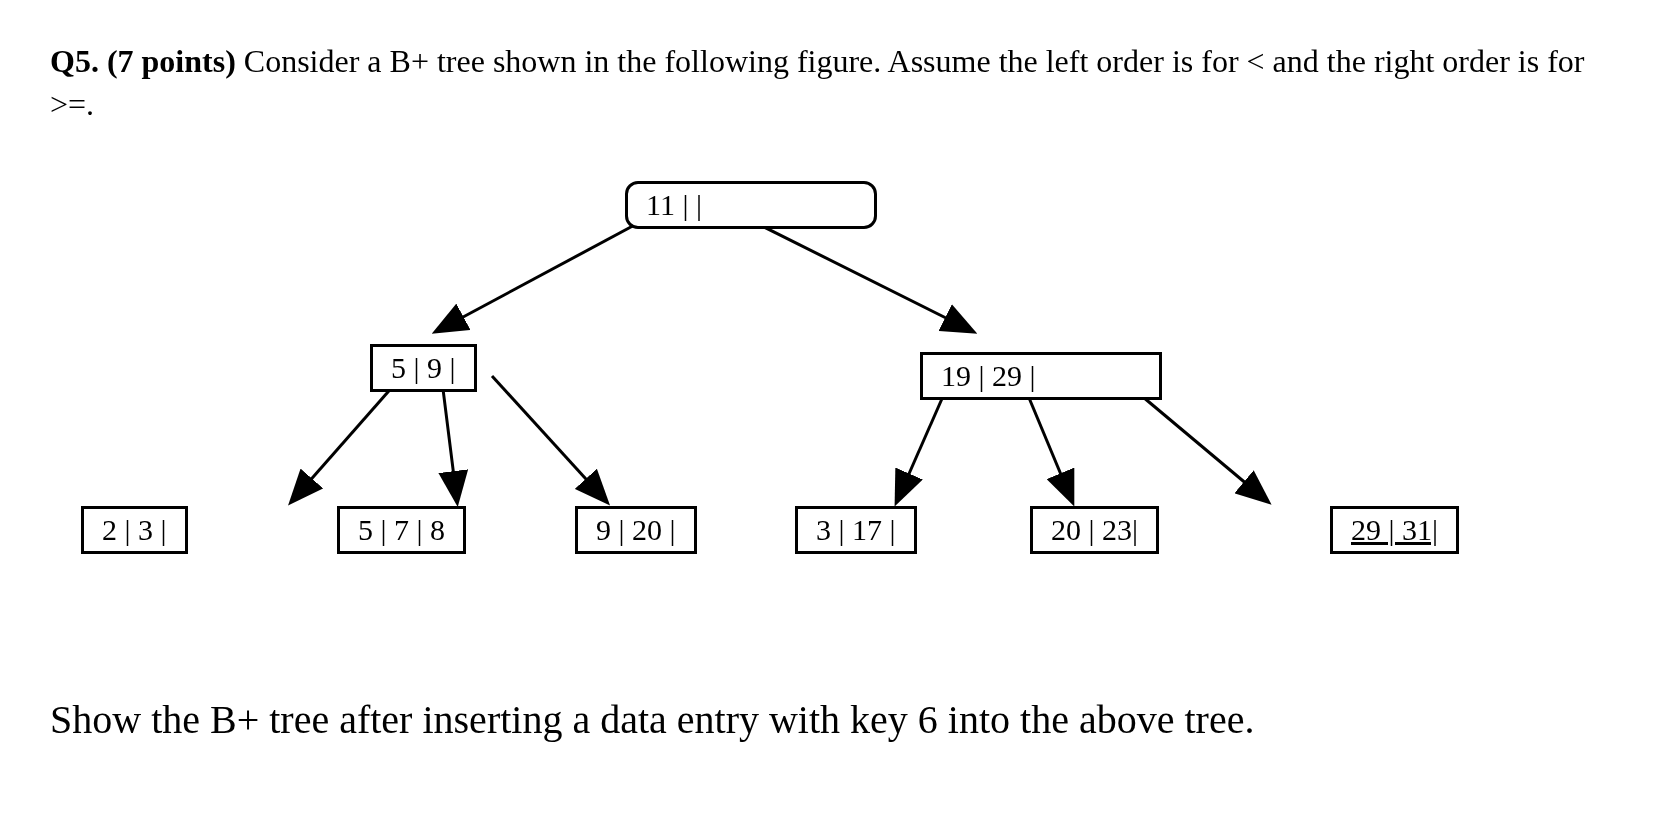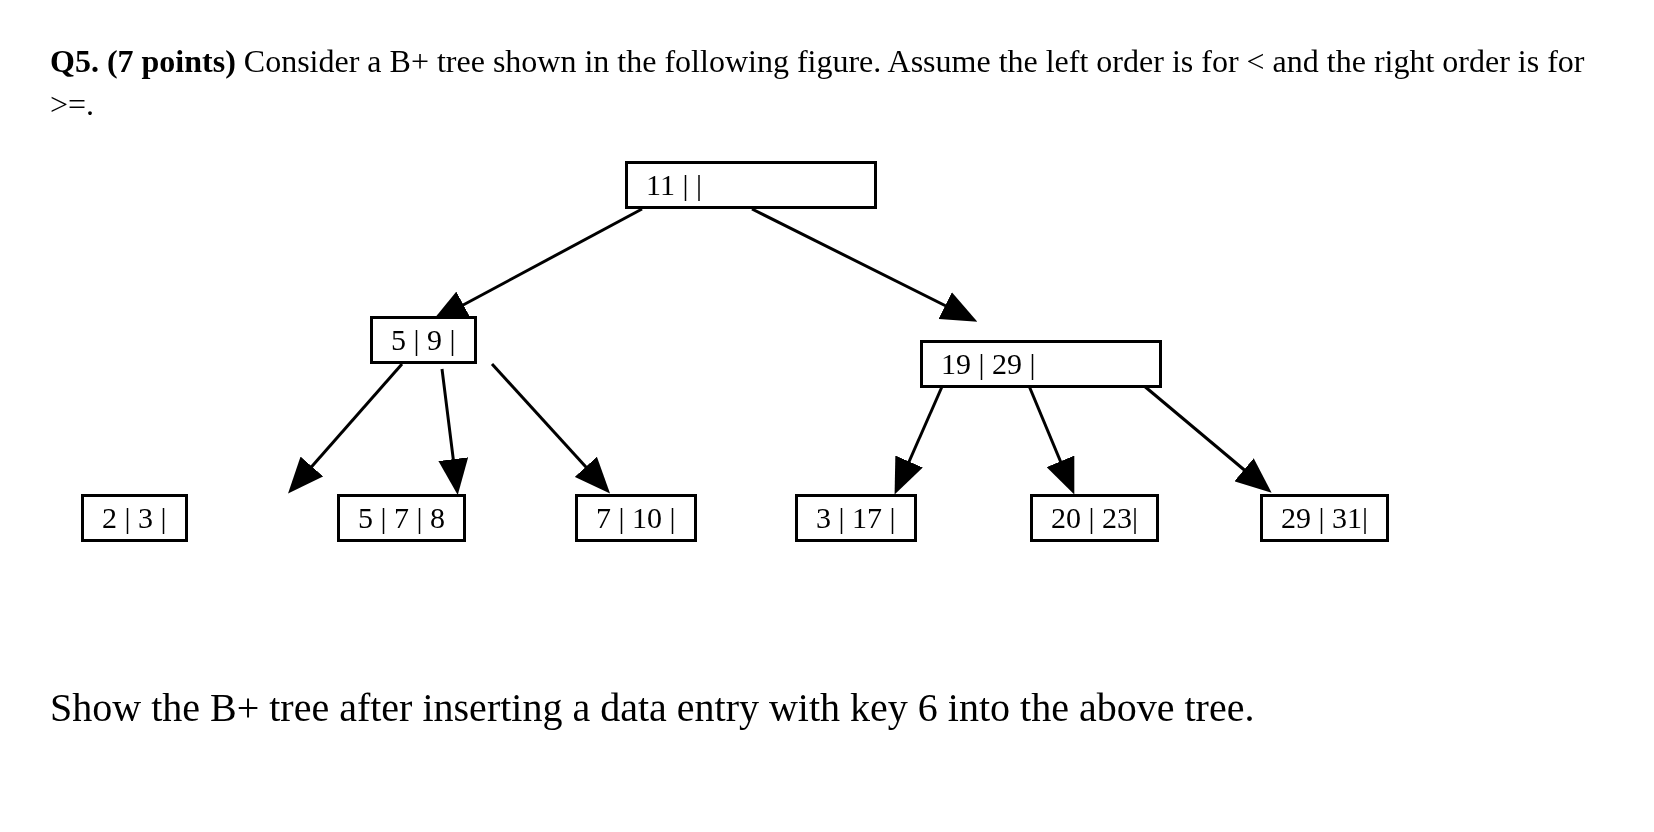--- a/index.html
+++ b/index.html
@@ -8,21 +8,21 @@
       font-family: 'Times New Roman', Times, serif;
       font-size: 32px;
       color: #000;
       background: #fff;
       width: 1654px;
       height: 832px;
       box-sizing: border-box;
     }
     .question-text {
       line-height: 1.35;
-      margin-bottom: 18px;
+      margin-bottom: 30px;
     }
     .bold {
       font-weight: bold;
     }
     .diagram-area {
       position: relative;
       width: 100%;
       height: 500px;
     }
     .node {
@@ -71,26 +71,26 @@
 
     <line x1="440" y1="220" x2="554" y2="345" stroke="#000" stroke-width="3" marker-end="url(#arrowhead)"></line>
 
     <line x1="900" y1="220" x2="845" y2="345" stroke="#000" stroke-width="3" marker-end="url(#arrowhead)"></line>
 
     <line x1="970" y1="225" x2="1020" y2="345" stroke="#000" stroke-width="3" marker-end="url(#arrowhead)"></line>
 
     <line x1="1060" y1="215" x2="1215" y2="345" stroke="#000" stroke-width="3" marker-end="url(#arrowhead)"></line>
   </svg>
 
-  <div class="node" style="left:575px; top:17px; width:210px;">11 |     |</div>
+  <div class="node" style="left:575px; top:25px; width:210px;border-radius:13px;">11 |     |</div>
 
-  <div class="node" style="left:320px; top:172px;">5 | 9 |</div>
+  <div class="node" style="left:320px; top:188px;">5 | 9 |</div>
   <div class="node" style="left:870px; top:180px; width:200px;margin-top:16px;">19  |  29 |</div>
 
   <div class="node" style="left:31px; top:350px;">2 | 3 |</div>
   <div class="node" style="left:287px; top:350px;">5 | 7 | 8</div>
-  <div class="node" style="left:525px; top:350px;">7 | 10 |</div>
+  <div class="node" style="left:525px; top:350px;">9 | 20 |</div>
   <div class="node" style="left:745px; top:350px;">3 | 17 |</div>
   <div class="node" style="left:980px; top:350px;">20  | 23|</div>
-  <div class="node" style="left:1210px; top:350px;">29  | 31|</div>
+  <div class="node" style="left:1280px; top:350px;text-decoration:underline;">29  | 31|</div>
 </div>
 
 <div class="instruction-text">Show the B+ tree after inserting a data entry with key 6 into the above tree.</div>
 
 </body></html>

